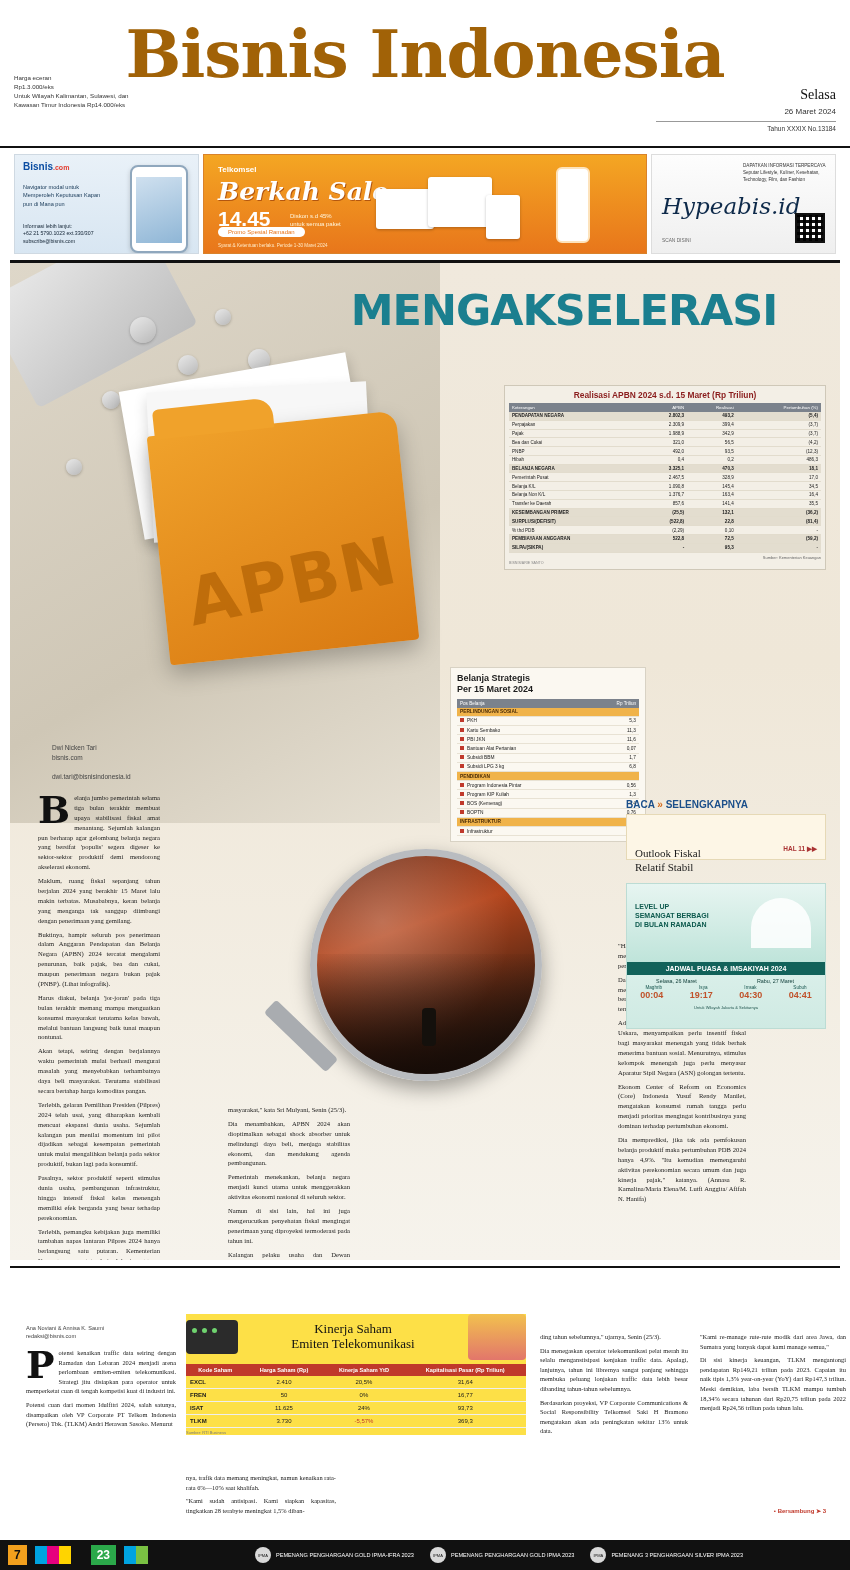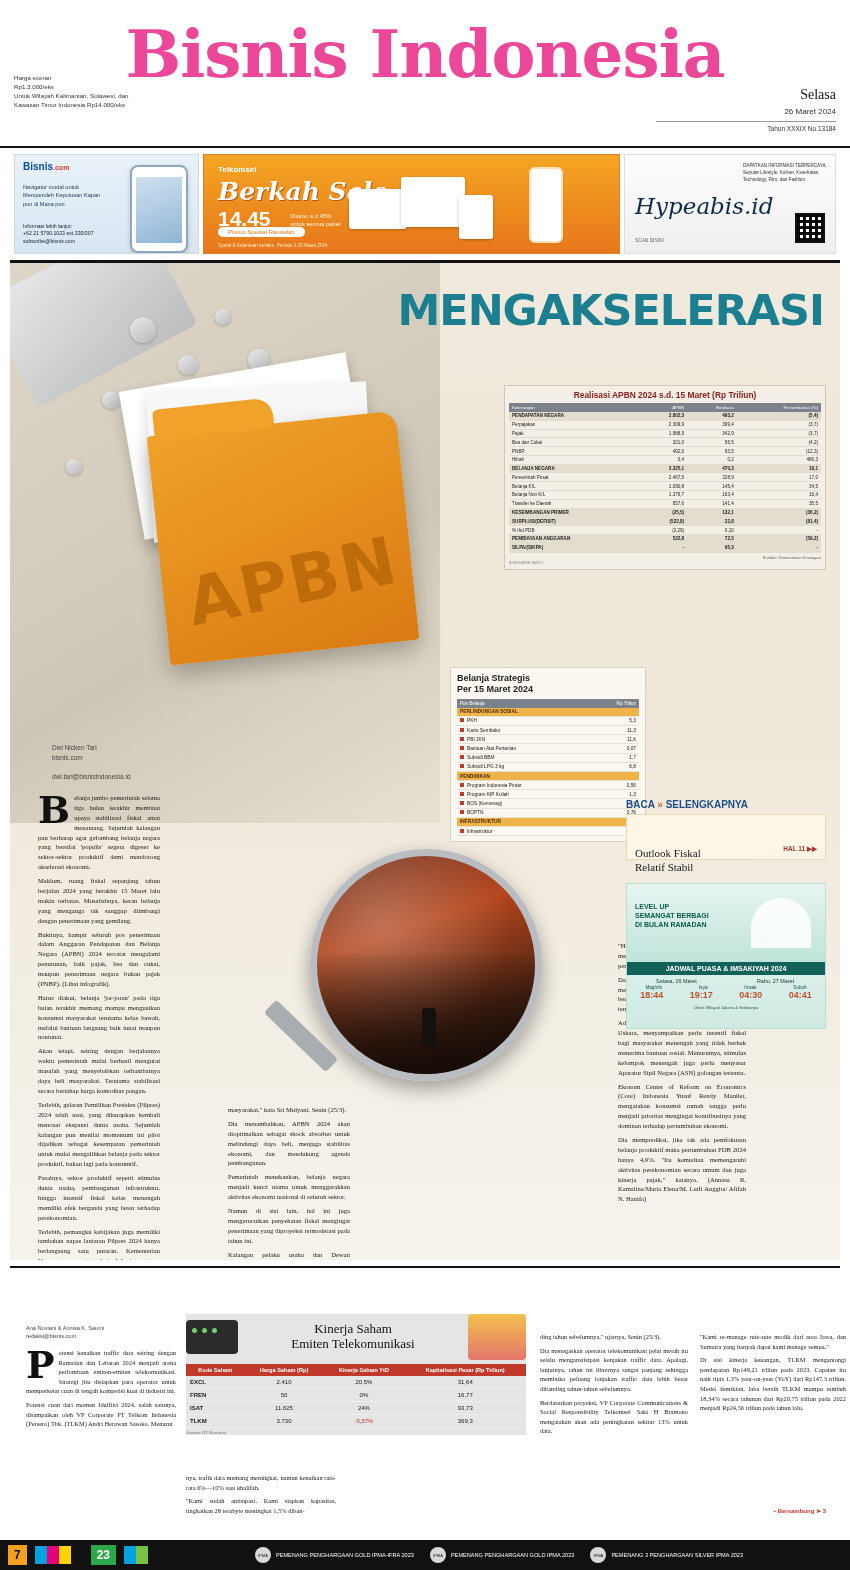--- a/index.html
+++ b/index.html
@@ -14,21 +14,21 @@
   }
   .page { width:850px; height:1570px; position:relative; background:#fff; }
 
   
   .masthead {
     position:relative; height:148px; border-bottom:2px solid #111;
     padding: 6px 14px 0 14px;
   }
   .mast-title {
     text-align:center; font-family:"DejaVu Serif", serif; font-weight:bold;
-    font-size:66px; letter-spacing:-1px; line-height:1.05; color:#ec4899;
+    font-size:66px; letter-spacing:-1px; line-height:1.05; color:#a16207;
     margin-top:14px;
     font-style: normal;
   }
   .mast-sub {
     text-align:center; font-family:"Liberation Sans", sans-serif;
     font-size:11px; letter-spacing:3.2px; font-weight:bold; color:#222;
     margin-top:4px;
   }
   .mast-left {
     position:absolute; left:14px; top:74px; width:150px;
@@ -73,21 +73,21 @@
   .ad-b .pill { position:absolute; left:14px; bottom:16px; background:#fff; color:#e8761b; border-radius:10px; font-family:"Liberation Sans",sans-serif; font-size:6px; padding:2px 10px;}
   .ad-b .foot { position:absolute; left:14px; bottom:5px; color:#ffe9c5; font-family:"Liberation Sans",sans-serif; font-size:4.6px;}
   .ad-b .devices { position:absolute; right:120px; top:18px; width:150px; height:70px;}
   .ad-b .devices .d { position:absolute; background:#fff; border-radius:3px; box-shadow:0 1px 3px rgba(0,0,0,.25);}
   .ad-b .devices .d1 { left:0; top:16px; width:58px; height:40px;}
   .ad-b .devices .d2 { left:52px; top:4px; width:64px; height:50px;}
   .ad-b .devices .d3 { left:110px; top:22px; width:34px; height:44px;}
   .ad-b .bigphone { position:absolute; right:56px; top:12px; width:34px; height:76px; background:#fff; border-radius:6px; border:2px solid #fde3bc;}
 
   .ad-c {
-    width:212px; background:linear-gradient(180deg,#fdfdfd,#efefef);
+    width:185px; background:linear-gradient(180deg,#fdfdfd,#efefef);
     border:1px solid #ddd; position:relative; overflow:hidden;
   }
   .ad-c .hyp { position:absolute; left:10px; top:38px; font-family:"DejaVu Serif",serif; font-style:italic; font-size:23px; color:#0e2a4a;}
   .ad-c .info { position:absolute; right:8px; top:8px; width:84px; font-family:"Liberation Sans",sans-serif; font-size:4.6px; line-height:1.5; color:#333; text-align:left;}
   .ad-c .qr { position:absolute; right:10px; bottom:10px; width:30px; height:30px; background:
       repeating-linear-gradient(0deg,#111 0 3px,#fff 3px 6px),
       repeating-linear-gradient(90deg,#111 0 3px,#fff 3px 6px);
       background-blend-mode:multiply; border:2px solid #111;}
   .ad-c .note { position:absolute; left:10px; bottom:10px; font-family:"Liberation Sans",sans-serif; font-size:4.8px; color:#666;}
 
@@ -124,21 +124,21 @@
     font-weight:bold; font-size:66px; color:#b96808; transform:rotate(-12deg);
     letter-spacing:2px; opacity:.85;
   }
   .coin { position:absolute; border-radius:50%; background:linear-gradient(145deg,#e9e9e9,#b9b9b9); box-shadow:0 1px 3px rgba(0,0,0,.25);}
   .pipe {
     position:absolute; left:-10px; top:-10px; width:180px; height:120px;
     background:linear-gradient(160deg,#e8e8e8,#bdbdbd); transform:rotate(-28deg);
     border-radius:6px;
   }
   .hero-title {
-    position:absolute; right:16px; top:26px; text-align:right; width:520px;
+    position:absolute; right:16px; top:26px; text-align:center; width:520px;
   }
   .hero-title .l1 {
     font-family:"DejaVu Sans",sans-serif; font-weight:bold; font-size:43px;
     color:#1b7f8f; letter-spacing:-1px; line-height:1;
   }
   .hero-title .l2 {
     font-family:"DejaVu Sans",sans-serif; font-weight:bold; font-size:43px;
     color:#111; letter-spacing:-1px; line-height:1.05; margin-top:4px;
   }
   .byline {
@@ -242,21 +242,21 @@
   }
   .lower-byline { position:absolute; left:16px; top:56px; font-family:"Liberation Sans",sans-serif; font-size:5.6px; color:#444; line-height:1.5;}
   .lcols .lcol { position:absolute; font-family:"Liberation Serif",serif; font-size:6.4px; line-height:1.5; text-align:justify; color:#1b1b1b;}
   .lcols .lcol p { margin:0 0 4px;}
   .lc1 { left:16px; top:80px; width:150px;}
   .lc3 { left:530px; top:64px; width:148px;}
   .lc4 { left:690px; top:64px; width:146px;}
   .lc-bottom1 { left:176px; top:205px; width:150px;}
 
   .telco {
-    position:absolute; left:176px; top:46px; width:340px; background:#e5e5e5;
+    position:absolute; left:176px; top:46px; width:340px; background:#fde047;
   }
   .telco .tc-head { display:flex; align-items:center; gap:6px; }
   .telco .tc-title { font-family:"Liberation Serif",serif; font-size:13px; line-height:1.15; color:#111; text-align:center; flex:1;}
   .telco .router { width:52px; height:34px; background:#2b2b2b; border-radius:4px; position:relative;}
   .telco .router:after{ content:""; position:absolute; left:6px; top:8px; width:5px; height:5px; border-radius:50%; background:#6fd36f; box-shadow:10px 0 0 #6fd36f, 20px 0 0 #6fd36f;}
   .telco .people { width:58px; height:46px; background:linear-gradient(180deg,#f2c14e,#e2766b); border-radius:4px;}
   .telco table { width:100%; border-collapse:collapse; font-family:"Liberation Sans",sans-serif; font-size:6px; margin-top:4px;}
   .telco th { background:#c0392b; color:#fff; padding:3px 4px; font-size:5.6px; font-weight:bold;}
   .telco td { padding:3px 4px; border-bottom:1px solid #eee; text-align:center;}
   .telco td.left { text-align:left; font-weight:bold;}
@@ -594,21 +594,21 @@
       </div>
       <div class="band">JADWAL PUASA &amp; IMSAKIYAH 2024</div>
       <div class="grid">
         <div class="gcol">
           <div class="d">Selasa, 26 Maret</div>
           <div class="lbls">
               <span>Maghrib</span>
               <span>Isya</span>
             </div>
           <div class="times">
-              <span>18:44</span>
+              <span>00:04</span>
               <span>19:17</span>
             </div>
         </div>
         <div class="gcol">
           <div class="d">Rabu, 27 Maret</div>
           <div class="lbls">
               <span>Imsak</span>
               <span>Subuh</span>
             </div>
           <div class="times">

